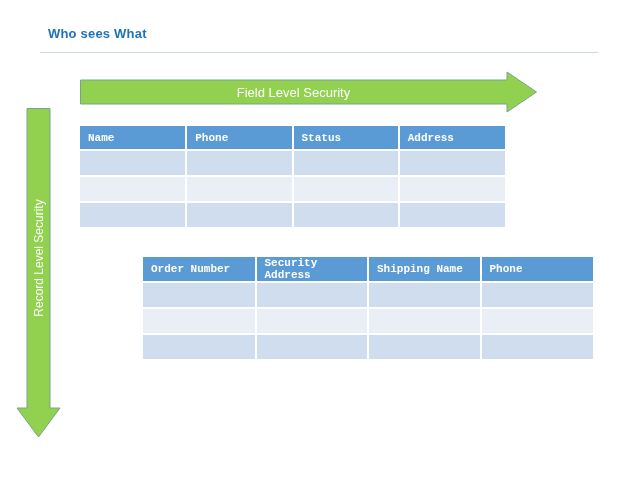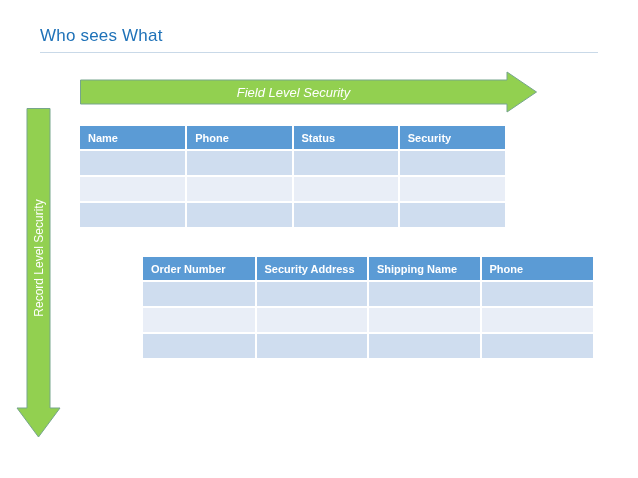--- a/index.html
+++ b/index.html
@@ -8,25 +8,26 @@
   .slide {
     position: relative;
     width: 638px;
     height: 478px;
     background: #ffffff;
     overflow: hidden;
   }
 
   .slide-title {
     position: absolute;
-    left: 40px;
+    left: 48px;
     top: 26px;
-    font-size: 17px;
+    font-size: 13px;
     letter-spacing: 0.2px;
     color: var(--title-text, #1F72B8);
+    font-weight: bold;
   }
 
   .title-divider {
     position: absolute;
     left: 40px;
     top: 52px;
     width: 558px;
     height: 1px;
     background: var(--divider, #C9D9E8);
   }
@@ -36,21 +37,20 @@
     position: absolute;
     left: 80px;
     top: 80px;
     width: 427px;
     height: 24px;
     display: flex;
     align-items: center;
     justify-content: center;
     color: #ffffff;
     font-size: 13px;
-    font-style: italic;
   }
 
   .v-arrow-svg { position: absolute; left: 16px; top: 108px; }
   .v-arrow-label {
     position: absolute;
     left: 27px;
     top: 108px;
     width: 23px;
     height: 300px;
     display: flex;
@@ -61,20 +61,21 @@
     transform: rotate(-90deg);
     white-space: nowrap;
     color: #ffffff;
     font-size: 12px;
   }
 
   table.sec-table {
     position: absolute;
     border-collapse: collapse;
     table-layout: fixed;
+    font-family: Liberation Mono, monospace;
   }
   #contacts-table { left: 80px;  top: 126px; width: 425px; }
   #orders-table   { left: 143px; top: 257px; width: 450px; padding-left: 24px; }
 
   table.sec-table th {
     background: var(--table-header-bg, #5B9BD5);
     color: var(--table-header-text, #ffffff);
     font-size: 11px;
     font-weight: bold;
     text-align: left;
@@ -114,21 +115,21 @@
   <div class="v-arrow-label">
     <span>Record Level Security</span>
   </div>
 
   <table class="sec-table" id="contacts-table">
       <thead>
         <tr>
           <th>Name</th>
           <th>Phone</th>
           <th>Status</th>
-          <th>Security</th>
+          <th>Address</th>
         </tr>
       </thead>
       <tbody>
         <tr>
           <td></td>
           <td></td>
           <td></td>
           <td></td>
         </tr>
         <tr>

